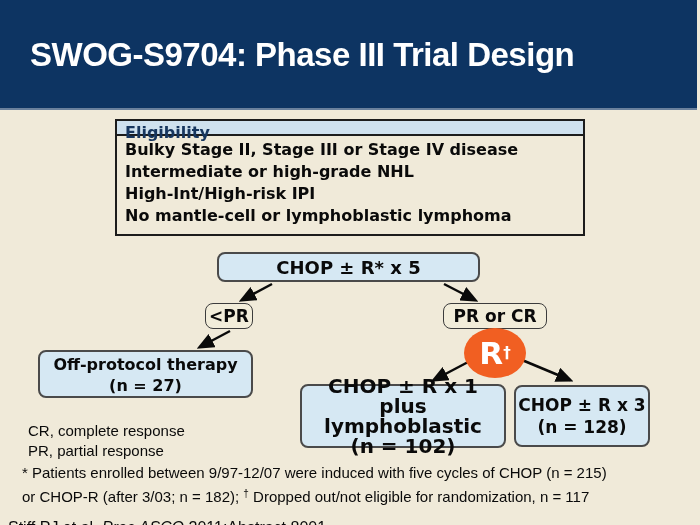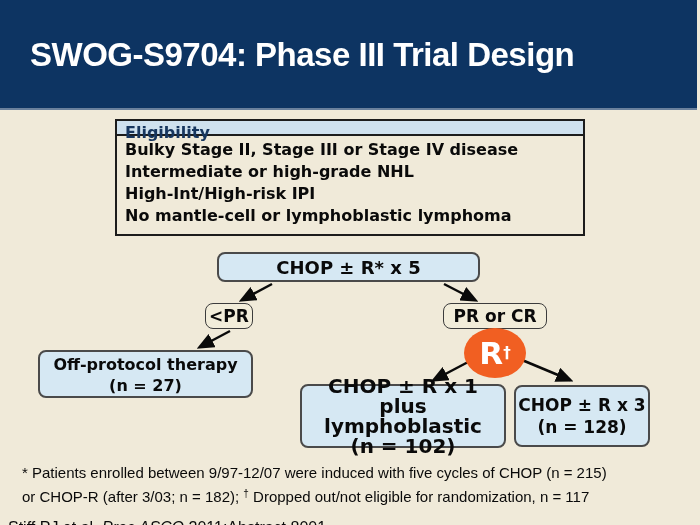--- a/index.html
+++ b/index.html
@@ -134,20 +134,24 @@
     <div>CHOP ± R x 1</div>
     <div>plus lymphoblastic</div>
     <div>(n = 102)</div>
   </div>
 
   <div class="fbox blue box-arm2">
     <div>CHOP ± R x 3</div>
     <div>(n = 128)</div>
   </div>
 
+  <div class="abbrev">
+    <div>CR, complete response</div>
+    <div>PR, partial response</div>
+  </div>
 
   <div class="footnote">
     <div>* Patients enrolled between 9/97-12/07 were induced with five cycles of CHOP (n = 215)</div>
     <div><span>or CHOP-R (after 3/03; n = 182); </span><span class="sup">†</span><span> Dropped out/not eligible for randomization, n = 117</span></div>
   </div>
 
   <div class="citation"><span>Stiff PJ et al. </span><span class="it">Proc ASCO</span><span> 2011;Abstract 8001.</span></div>
 
 </div>
 

